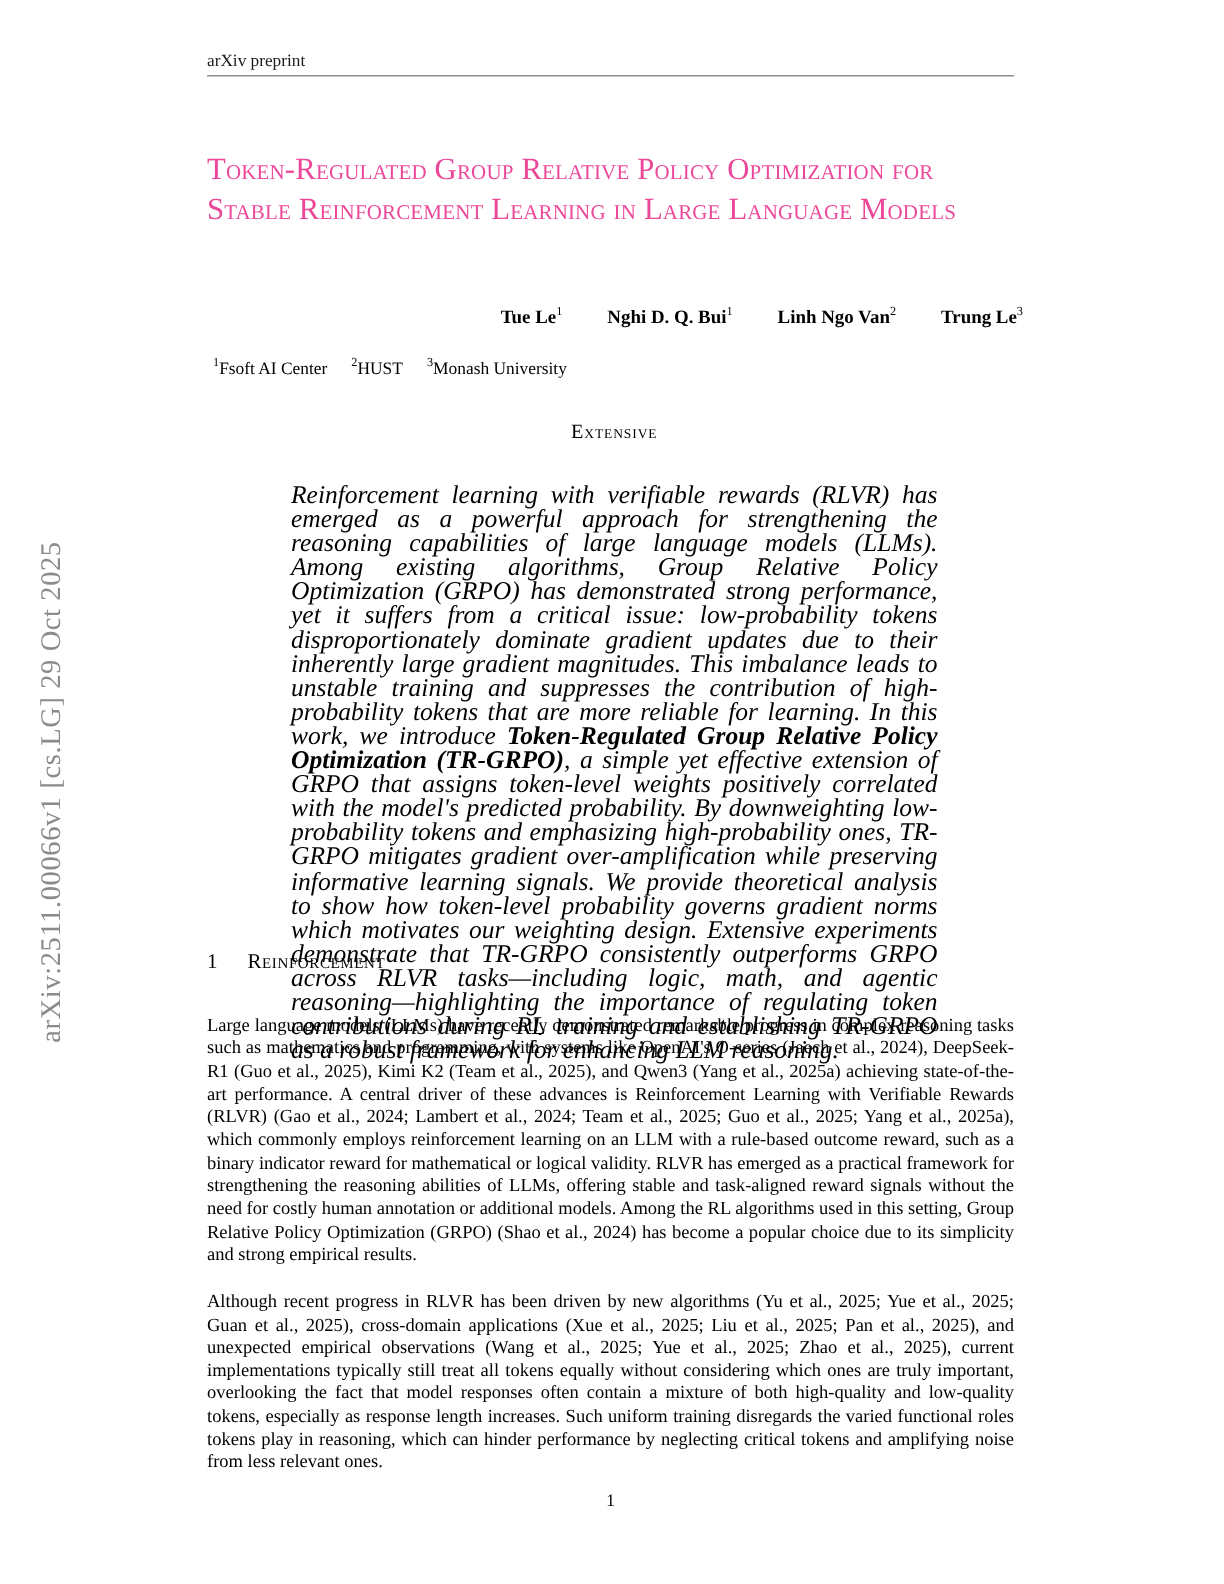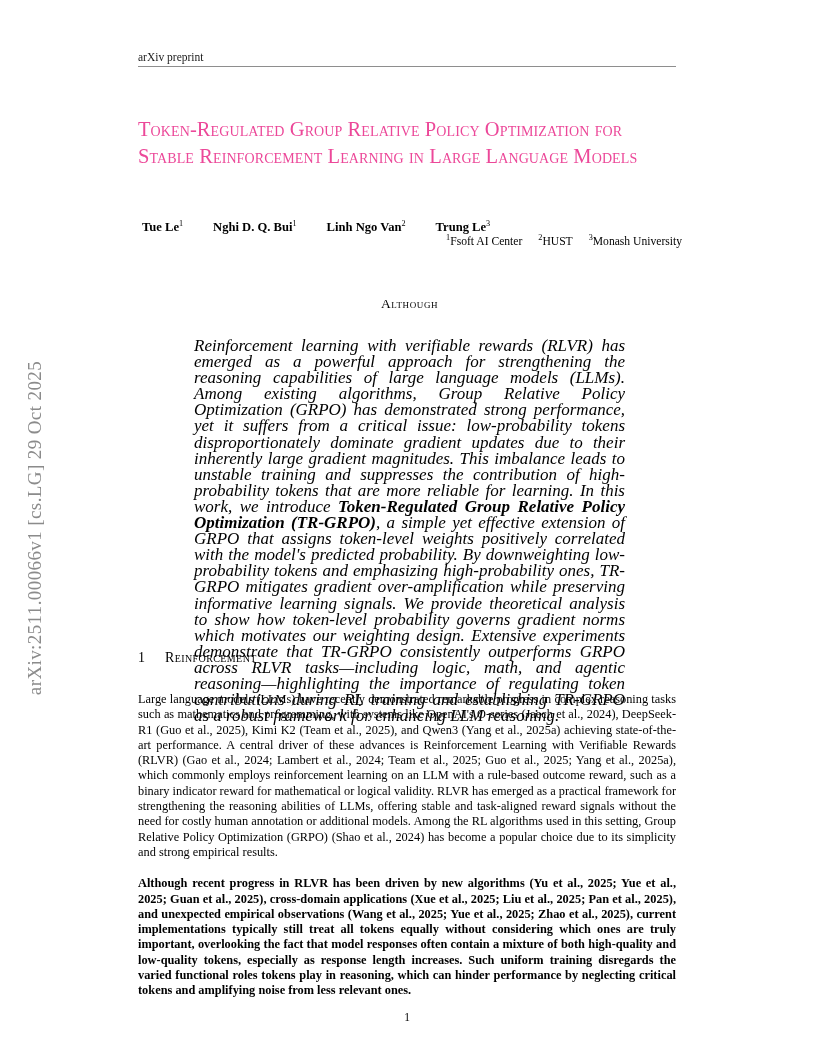--- a/index.html
+++ b/index.html
@@ -36,21 +36,21 @@
     font-size: 19px;
     letter-spacing: 0.4px;
     color: #8b8b8b;
     white-space: nowrap;
   }
 
   
   .page {
     position: absolute;
     left: 138px;
-    top: 16px;
+    top: 0;
     width: 538px;
     height: 1021px;
   }
 
   
   .running-head {
     position: absolute;
     top: 34px;
     left: 0;
     width: 538px;
@@ -88,39 +88,39 @@
     position: absolute;
     top: 203px;
     left: 4px;
     width: 540px;
   }
   .author-row {
     font-size: 12.6px;
     font-weight: bold;
     line-height: 16px;
     white-space: nowrap;
+    text-align: right;
   }
   .author {
     margin-right: 30px;
   }
   .author:last-child { margin-right: 0; }
   .author sup, .affil sup {
     font-size: 8.2px;
     font-weight: normal;
     vertical-align: super;
     line-height: 0;
   }
   .author sup { font-weight: normal; }
   .affil-row {
-    margin-top: 0;
+    margin-top: 20px;
     font-size: 11.6px;
     font-weight: normal;
     line-height: 14px;
     white-space: nowrap;
-    text-align: right;
   }
   .affil { margin-right: 16px; }
   .affil:last-child { margin-right: 0; }
 
   
   .abstract-block {
     position: absolute;
     top: 280px;
     left: 56px;
     width: 431px;
@@ -162,21 +162,21 @@
     display: inline-block;
     width: 27px;
   }
   .body-par {
     font-size: 12.35px;
     line-height: 15.3px;
     text-align: justify;
     text-justify: inter-word;
     margin: 16px 0 13px 0;
   }
-  .body-par:last-child { margin-bottom: 0; font-weight: bold; }
+  .body-par:last-child { margin-bottom: 0; }
 
   
   .page-number {
     position: absolute;
     top: 995px;
     left: 0;
     width: 538px;
     text-align: center;
     font-size: 11.5px;
   }
@@ -202,21 +202,21 @@
   <div class="authors-block">
     <div class="author-row">
       <span class="author"><span>Tue Le</span><sup>1</sup></span><span class="author"><span>Nghi D. Q. Bui</span><sup>1</sup></span><span class="author"><span>Linh Ngo Van</span><sup>2</sup></span><span class="author"><span>Trung Le</span><sup>3</sup></span>
     </div>
     <div class="affil-row">
       <span class="affil"><sup>1</sup><span>Fsoft AI Center</span></span><span class="affil"><sup>2</sup><span>HUST</span></span><span class="affil"><sup>3</sup><span>Monash University</span></span>
     </div>
   </div>
 
   <div class="abstract-block">
-    <div class="abstract-heading">Although</div>
+    <div class="abstract-heading">Extensive</div>
     <div class="abstract-body"><span>Reinforcement learning with verifiable rewards (RLVR) has emerged as a powerful approach for strengthening the reasoning capabilities of large language models (LLMs). Among existing algorithms, Group Relative Policy Optimization (GRPO) has demonstrated strong performance, yet it suffers from a critical issue: low-probability tokens disproportionately dominate gradient updates due to their inherently large gradient magnitudes. This imbalance leads to unstable training and suppresses the contribution of high-probability tokens that are more reliable for learning. In this work, we introduce </span><b>Token-Regulated Group Relative Policy Optimization (TR-GRPO)</b><span>, a simple yet effective extension of GRPO that assigns token-level weights positively correlated with the model's predicted probability. By downweighting low-probability tokens and emphasizing high-probability ones, TR-GRPO mitigates gradient over-amplification while preserving informative learning signals. We provide theoretical analysis to show how token-level probability governs gradient norms which motivates our weighting design. Extensive experiments demonstrate that TR-GRPO consistently outperforms GRPO across RLVR tasks—including logic, math, and agentic reasoning—highlighting the importance of regulating token contributions during RL training and establishing TR-GRPO as a robust framework for enhancing LLM reasoning.</span></div>
   </div>
 
   <div class="section-block">
     <h2 class="section-heading"><span class="secnum">1</span><span>Reinforcement</span></h2>
     <p class="body-par">Large language models (LLMs) have recently demonstrated remarkable progress in complex reasoning tasks such as mathematics and programming, with systems like OpenAI's O-series (Jaech et al., 2024), DeepSeek-R1 (Guo et al., 2025), Kimi K2 (Team et al., 2025), and Qwen3 (Yang et al., 2025a) achieving state-of-the-art performance. A central driver of these advances is Reinforcement Learning with Verifiable Rewards (RLVR) (Gao et al., 2024; Lambert et al., 2024; Team et al., 2025; Guo et al., 2025; Yang et al., 2025a), which commonly employs reinforcement learning on an LLM with a rule-based outcome reward, such as a binary indicator reward for mathematical or logical validity. RLVR has emerged as a practical framework for strengthening the reasoning abilities of LLMs, offering stable and task-aligned reward signals without the need for costly human annotation or additional models. Among the RL algorithms used in this setting, Group Relative Policy Optimization (GRPO) (Shao et al., 2024) has become a popular choice due to its simplicity and strong empirical results.</p>
     <p class="body-par">Although recent progress in RLVR has been driven by new algorithms (Yu et al., 2025; Yue et al., 2025; Guan et al., 2025), cross-domain applications (Xue et al., 2025; Liu et al., 2025; Pan et al., 2025), and unexpected empirical observations  (Wang et al., 2025; Yue et al., 2025; Zhao et al., 2025), current implementations typically still treat all tokens equally without considering which ones are truly important, overlooking the fact that model responses often contain a mixture of both high-quality and low-quality tokens, especially as response length increases. Such uniform training disregards the varied functional roles tokens play in reasoning, which can hinder performance by neglecting critical tokens and amplifying noise from less relevant ones.</p>
   </div>
 
   <div class="page-number">1</div>

